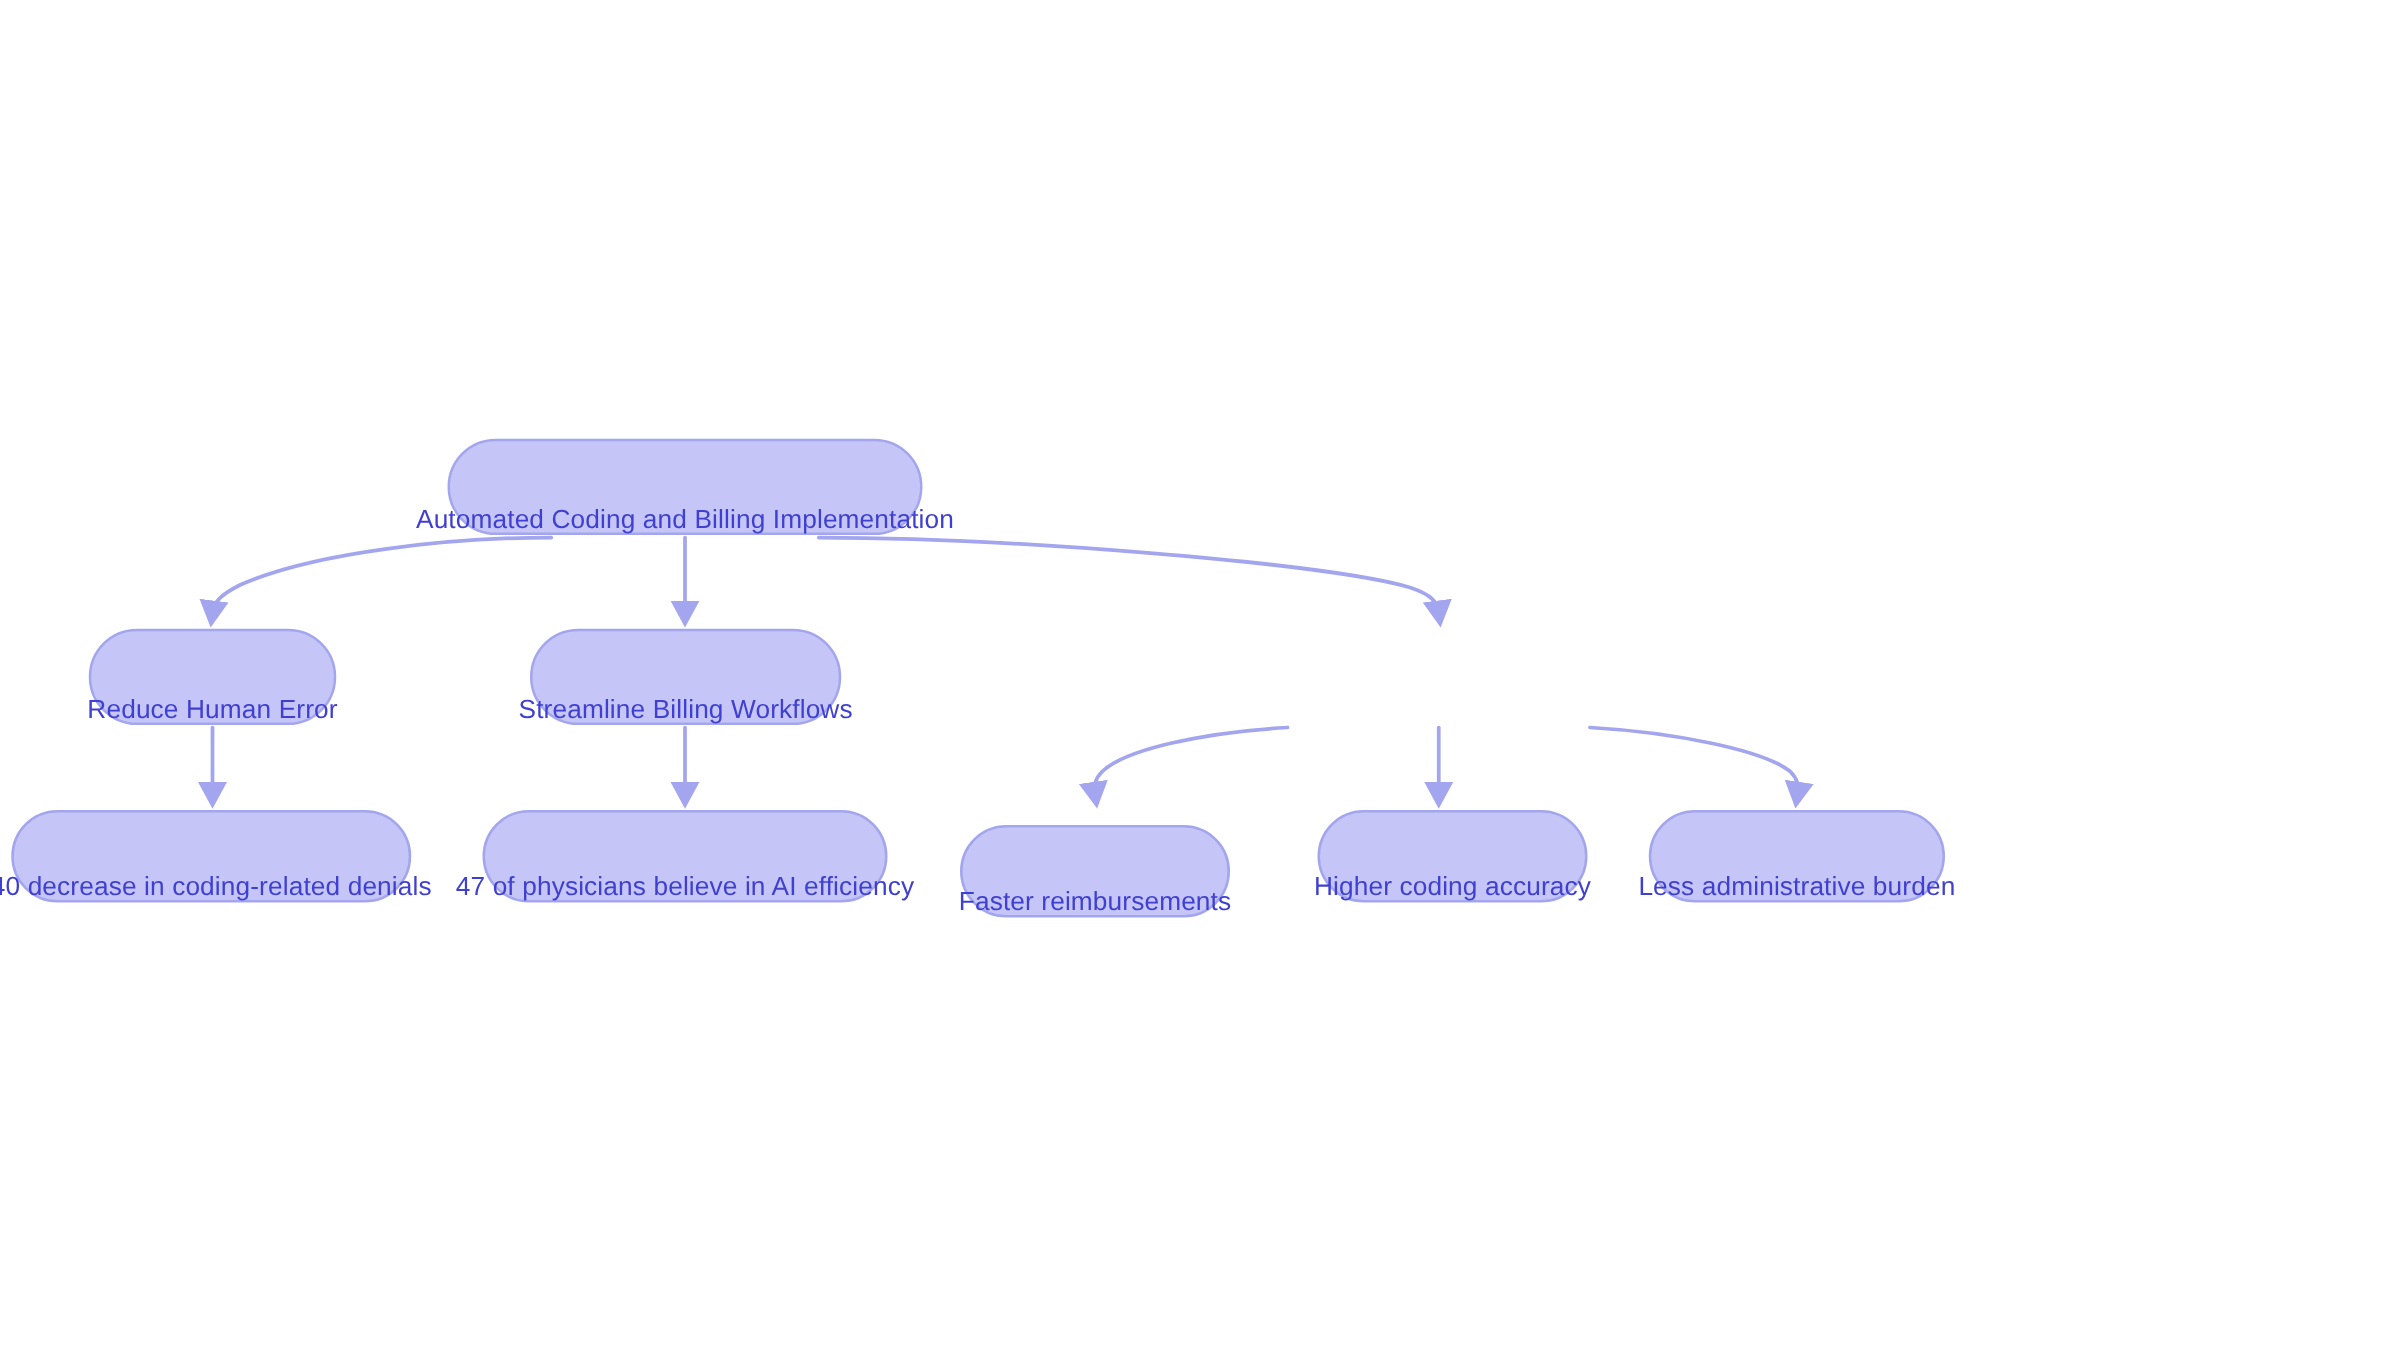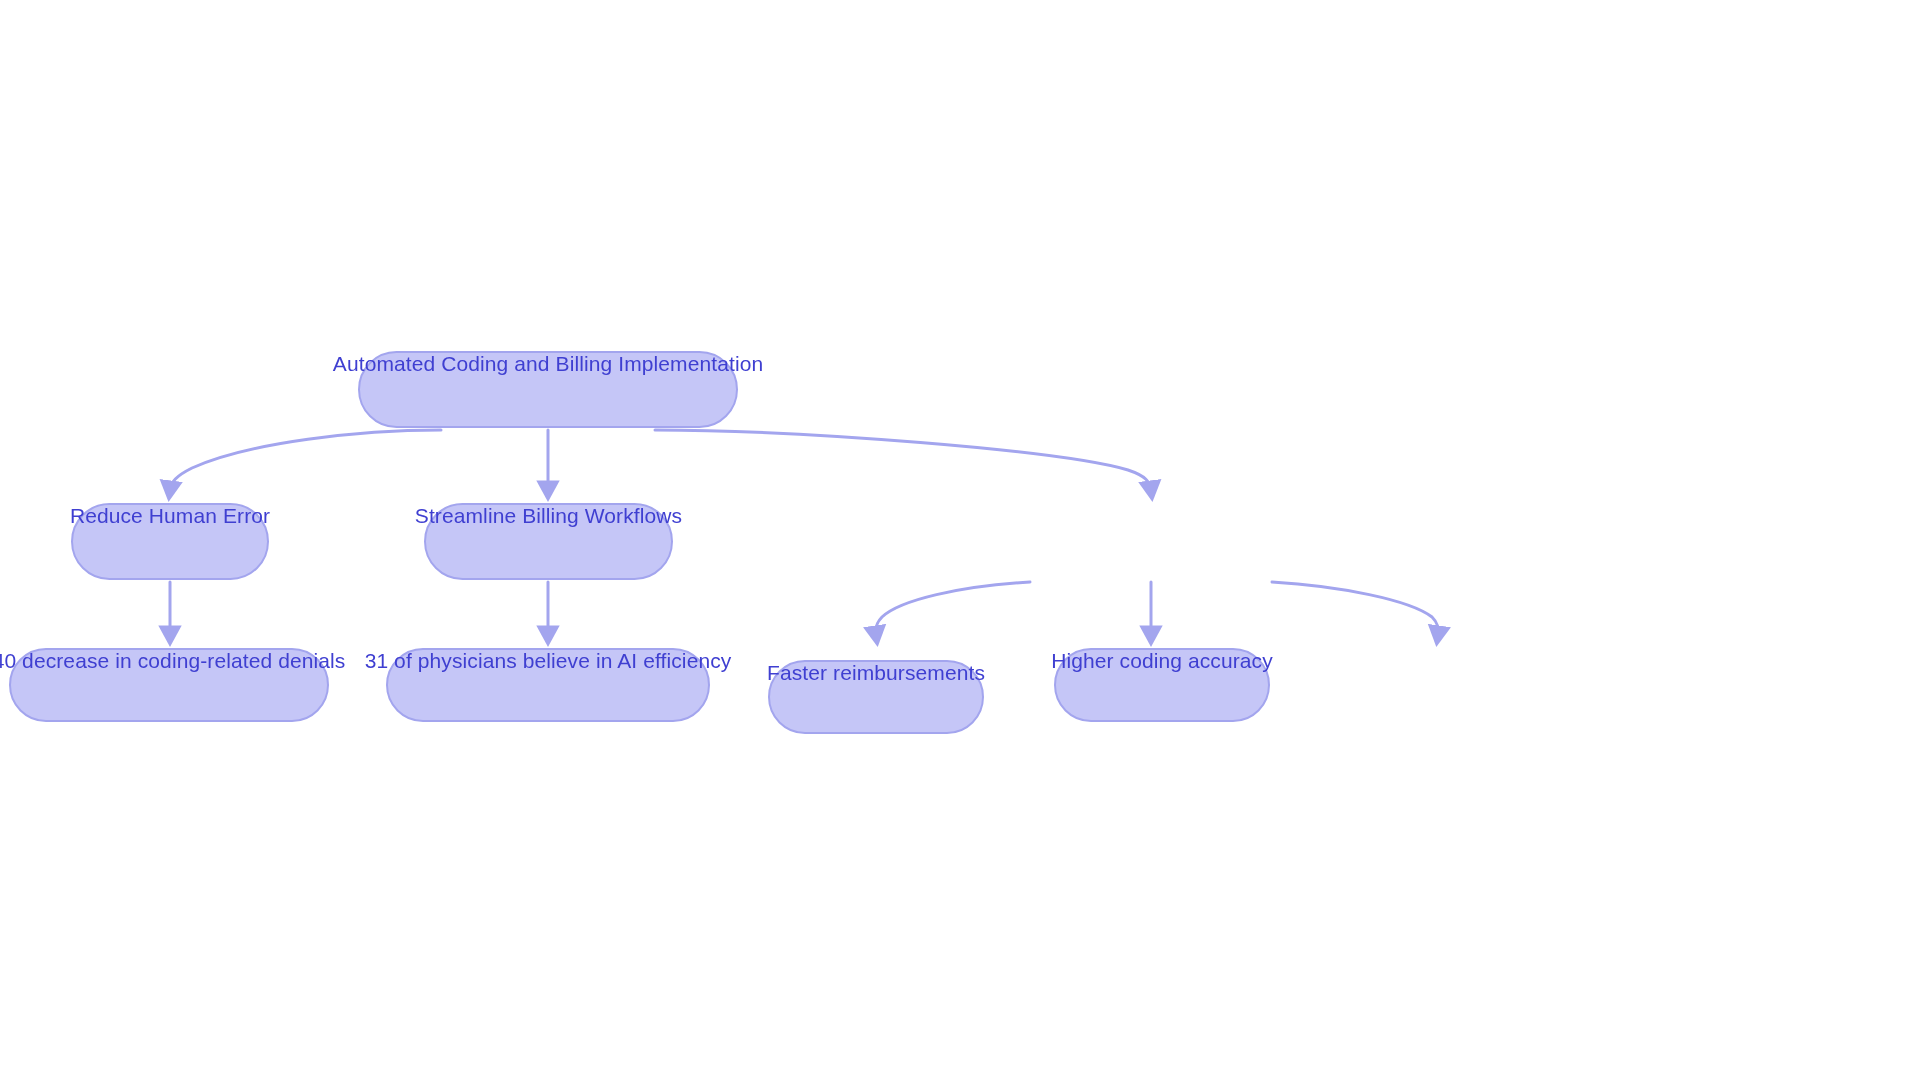--- a/index.html
+++ b/index.html
@@ -25,21 +25,21 @@
     left: 0;
     top: 0;
     width: 1920px;
     height: 1083px;
     pointer-events: none;
   }
   .node {
     position: absolute;
     box-sizing: border-box;
     display: flex;
-    align-items: flex-start;
+    align-items: flex-end;
     justify-content: center;
     background: #c5c6f7;
     border: 2px solid #a3a5ee;
     border-radius: 999px;
     color: #3f3fd1;
     font-family: "Liberation Sans", sans-serif;
     font-weight: 400;
     letter-spacing: 0.1px;
     white-space: nowrap;
     user-select: none;
@@ -102,25 +102,28 @@
   <div class="node node-mid" style="left:71px; top:503px; width:198px; height:77px;">
     <span class="node-label">Reduce Human Error</span>
   </div>
 
 
   <div class="node node-leaf" style="left:9px; top:648px; width:320px; height:74px;">
     <span class="node-label">40 decrease in coding-related denials</span>
   </div>
 
   <div class="node node-leaf" style="left:386px; top:648px; width:324px; height:74px;">
-    <span class="node-label">31 of physicians believe in AI efficiency</span>
+    <span class="node-label">47 of physicians believe in AI efficiency</span>
   </div>
 
   <div class="node node-leaf" style="left:768px; top:648px; width:216px; height:74px;margin-top:12px;">
     <span class="node-label">Faster reimbursements</span>
   </div>
 
   <div class="node node-leaf" style="left:1054px; top:648px; width:216px; height:74px;">
     <span class="node-label">Higher coding accuracy</span>
   </div>
 
+  <div class="node node-leaf" style="left:1319px; top:648px; width:237px; height:74px;">
+    <span class="node-label">Less administrative burden</span>
+  </div>
 
 </div>
 
 </body></html>

